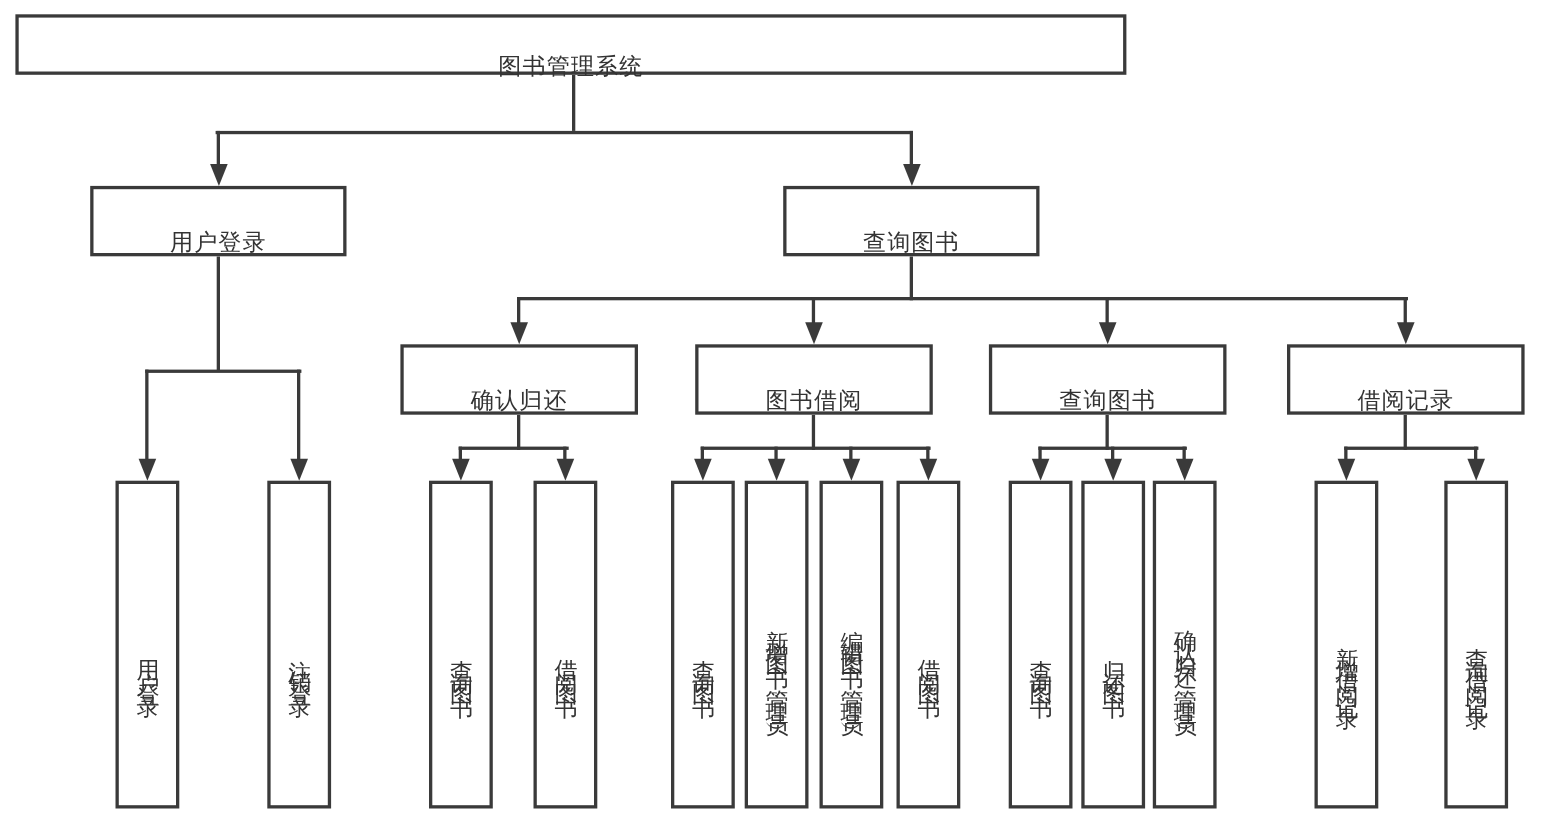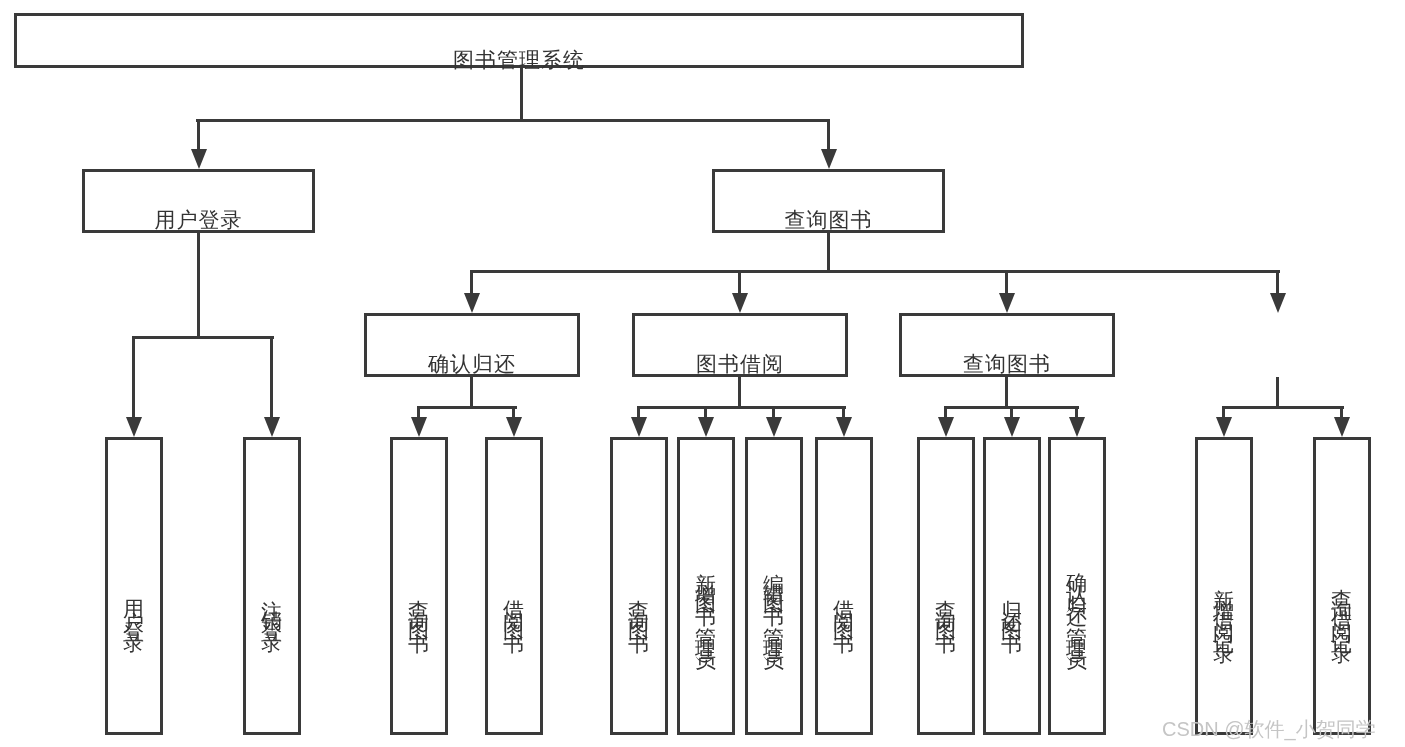--- a/index.html
+++ b/index.html
@@ -140,20 +140,23 @@
 
   <div class="box" style="left:364px;top:313px;width:216px;height:64px">
     <span class="lbl">确认归还</span>
   </div>
   <div class="box" style="left:632px;top:313px;width:216px;height:64px">
     <span class="lbl">图书借阅</span>
   </div>
   <div class="box" style="left:899px;top:313px;width:216px;height:64px">
     <span class="lbl">查询图书</span>
   </div>
+  <div class="box" style="left:1170px;top:313px;width:216px;height:64px">
+    <span class="lbl">借阅记录</span>
+  </div>
 
   <div class="box leaf" style="left:105px">
     <span class="lbl">用户登录</span>
   </div>
   <div class="box leaf" style="left:243px">
     <span class="lbl">注销登录</span>
   </div>
 
   <div class="box leaf" style="left:390px">
     <span class="lbl">查询图书</span>
@@ -185,15 +188,14 @@
     <span class="lbl">确认归还（管理员）</span>
   </div>
 
   <div class="box leaf" style="left:1195px">
     <span class="lbl">新增借阅记录</span>
   </div>
   <div class="box leaf" style="left:1313px">
     <span class="lbl">查询借阅记录</span>
   </div>
 
-  <div class="watermark">CSDN @软件_小贺同学</div>
 
 </div>
 
 </body></html>

